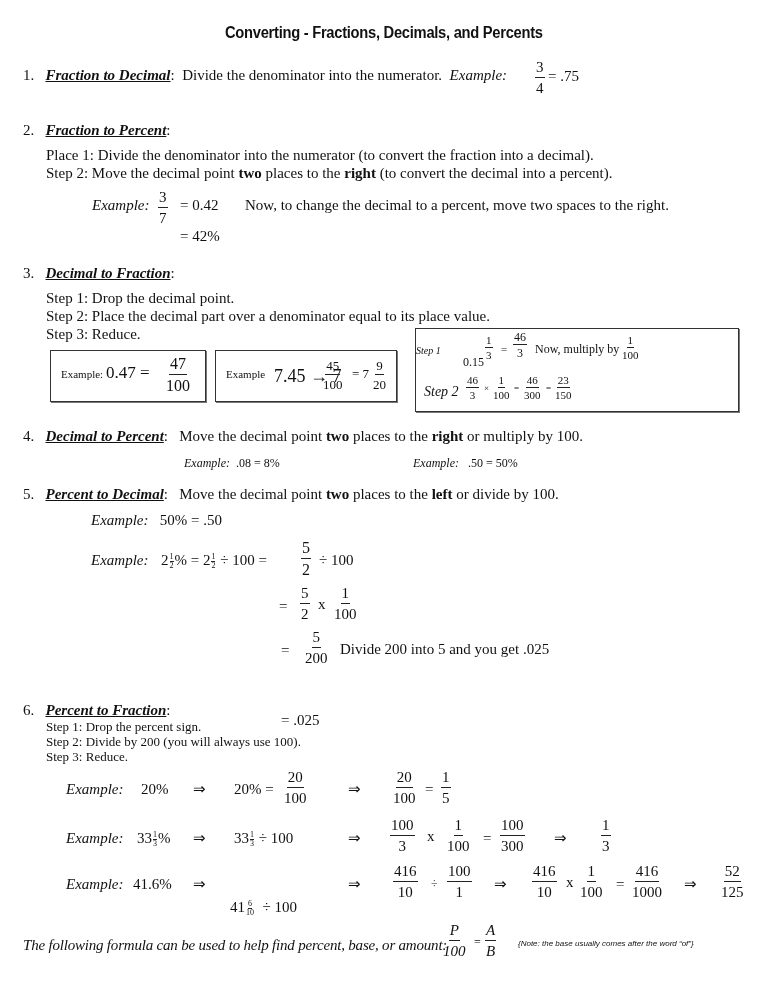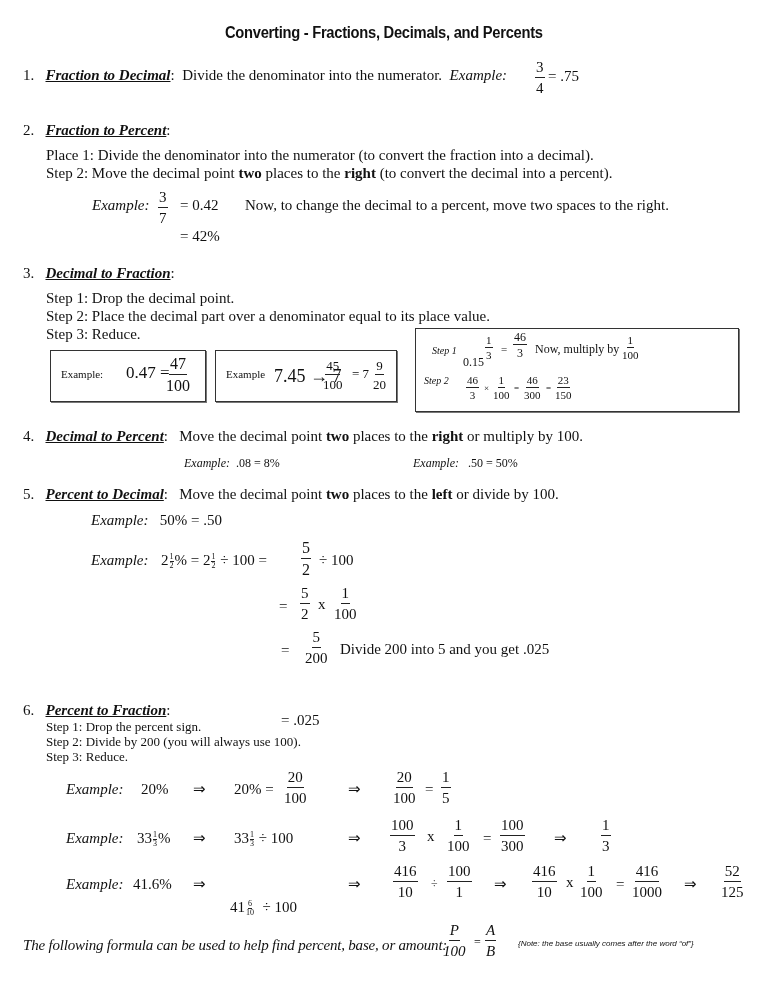--- a/index.html
+++ b/index.html
@@ -60,21 +60,21 @@
 <div class="abs" style="left:23px;top:265px;">
   <span>3.</span>&nbsp;&nbsp;
   <span class="hd">Decimal to Fraction</span><span>:</span>
 </div>
 <div class="abs" style="left:46px;top:290px;">Step 1:  Drop the decimal point.</div>
 <div class="abs" style="left:46px;top:308px;">Step 2:  Place the decimal part over a denominator equal to its place value.</div>
 <div class="abs" style="left:46px;top:326px;">Step 3:  Reduce.</div>
 
 <div class="box" style="left:50px;top:350px;width:154px;height:50px;">
   <span class="abs" style="left:10px;top:17px;font-size:11px;">Example:</span>
-  <span class="abs" style="left:55px;top:12px;font-size:17px;margin-left:20px;">0.47  =</span>
+  <span class="abs" style="left:55px;top:12px;font-size:17px;">0.47  =</span>
   <div class="frac" style="left:115px;top:5px;font-size:16px;">
     <span class="n">47</span>
     <span class="d">100</span>
   </div>
 </div>
 
 <div class="box" style="left:215px;top:350px;width:180px;height:50px;">
   <span class="abs" style="left:10px;top:17px;font-size:11px;">Example</span>
   <span class="abs" style="left:58px;top:15px;font-size:18px;">7.45 → 7</span>
   <div class="frac" style="left:107px;top:8px;font-size:13px;">
@@ -82,38 +82,38 @@
     <span class="d">100</span>
   </div>
   <span class="abs" style="left:136px;top:15px;font-size:13px;">= 7</span>
   <div class="frac" style="left:157px;top:8px;font-size:13px;">
     <span class="n">9</span>
     <span class="d">20</span>
   </div>
 </div>
 
 <div class="box" style="left:415px;top:328px;width:322px;height:82px;">
-  <span class="abs it" style="left:16px;top:16px;font-size:10px;">Step 1</span>
+  <span class="abs it" style="left:0;top:16px;font-size:10px;">Step 1</span>
   <span class="abs" style="left:47px;top:26px;font-size:12px;">0.15</span>
   <div class="frac sm" style="left:69px;top:6px;">
     <span class="n">1</span>
     <span class="d">3</span>
   </div>
   <span class="abs" style="left:85px;top:14px;font-size:11px;">=</span>
   <div class="frac sm" style="left:97px;top:2px;font-size:12px;">
     <span class="n">46</span>
     <span class="d">3</span>
   </div>
   <span class="abs" style="left:119px;top:13px;font-size:12px;">Now,  multiply by</span>
   <div class="frac sm" style="left:206px;top:6px;">
     <span class="n">1</span>
     <span class="d">100</span>
   </div>
 
-  <span class="abs it" style="left:8px;top:46px;font-size:10px;">Step 2</span>
+  <span class="abs it" style="left:8px;top:55px;font-size:14px;">Step 2</span>
   <div class="frac sm" style="left:50px;top:46px;">
     <span class="n">46</span>
     <span class="d">3</span>
   </div>
   <span class="abs" style="left:68px;top:54px;font-size:9px;">×</span>
   <div class="frac sm" style="left:77px;top:46px;">
     <span class="n">1</span>
     <span class="d">100</span>
   </div>
   <span class="abs" style="left:98px;top:54px;font-size:9px;">=</span>

